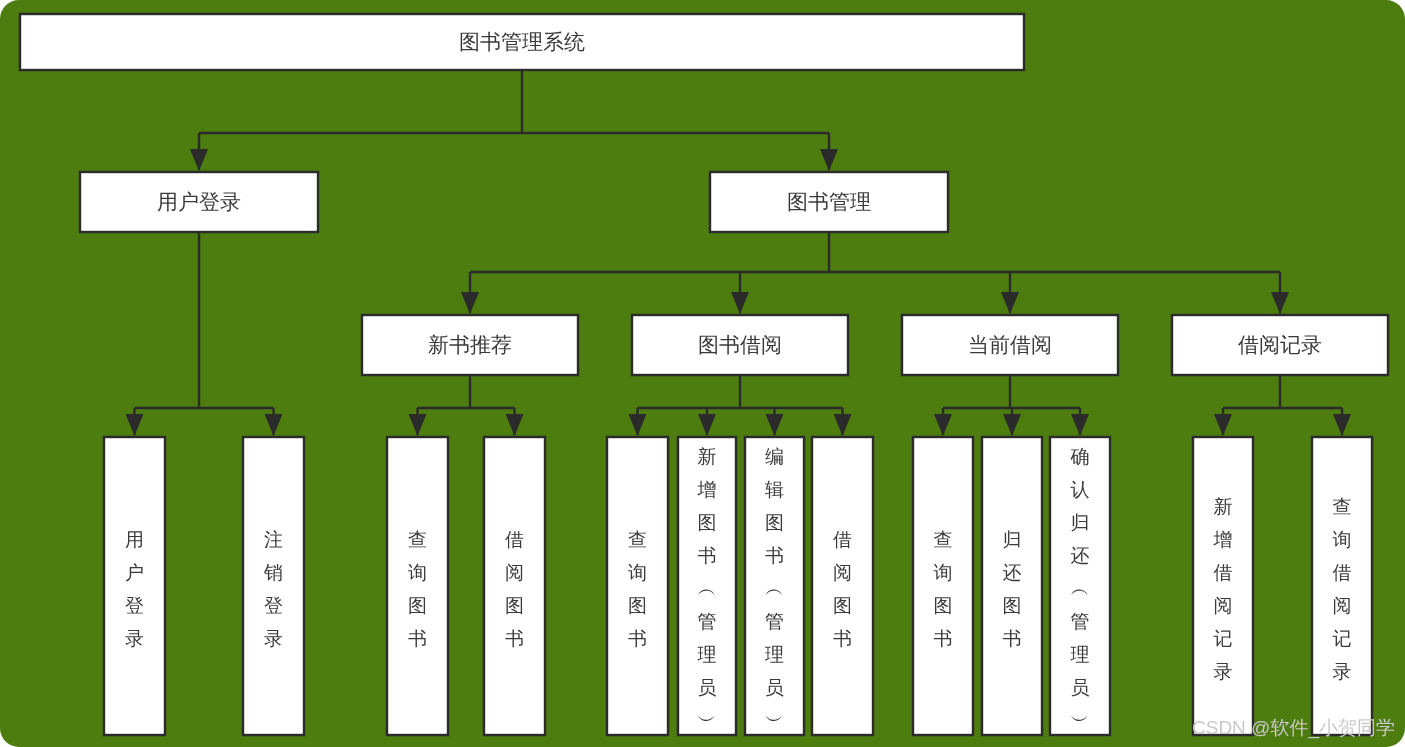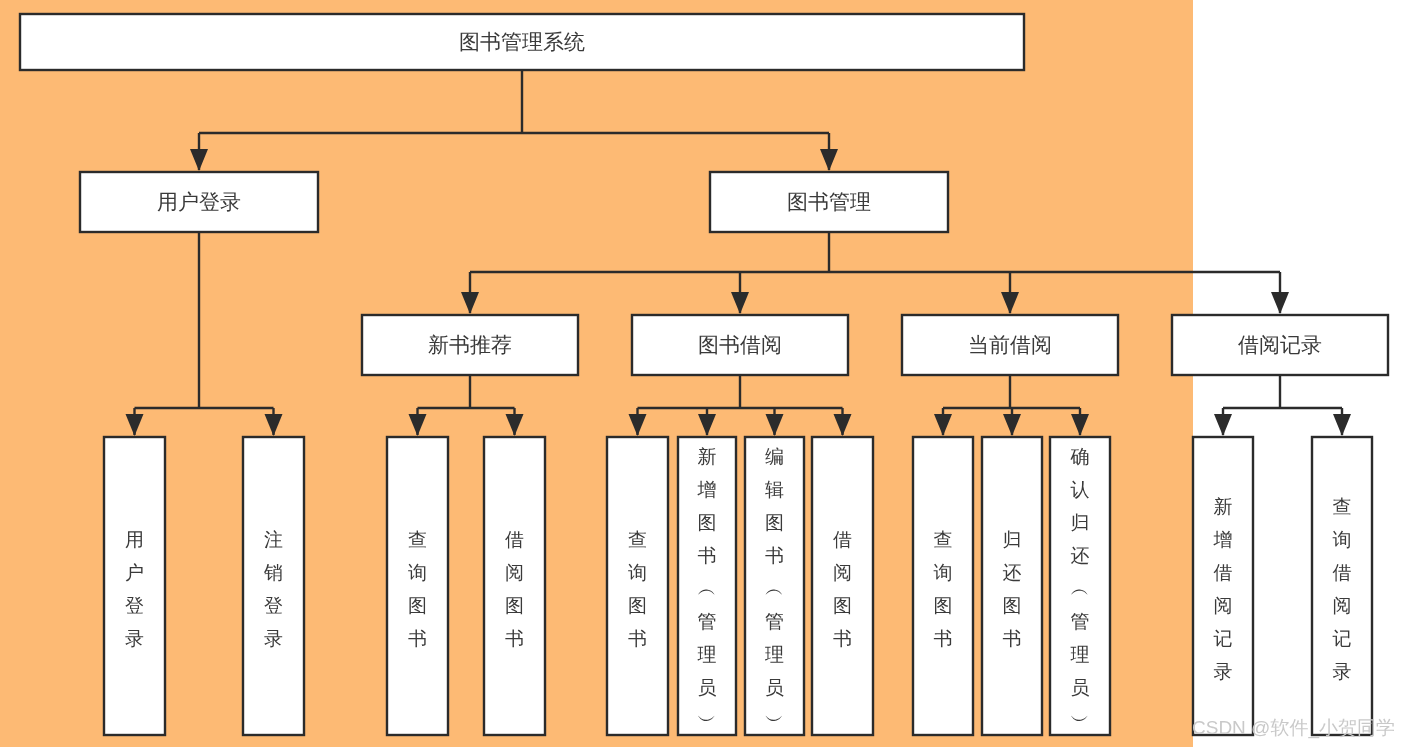--- a/index.html
+++ b/index.html
@@ -10,23 +10,24 @@
   }
   body {
     width: 1405px;
     height: 747px;
     font-family: "Liberation Sans", "DejaVu Sans", sans-serif;
     overflow: hidden;
     position: relative;
   }
   #diagram-root {
     position: relative;
-    width: 1193px;
+    width: 1405px;
     height: 747px;
-    background: #fdba74;
+    background: #4d7c0f;
+    border-radius: 19px;
   }
   svg.diagram-canvas {
     position: absolute;
     left: 0;
     top: 0;
     width: 1405px;
     height: 747px;
     display: block;
   }
   .node-box {

